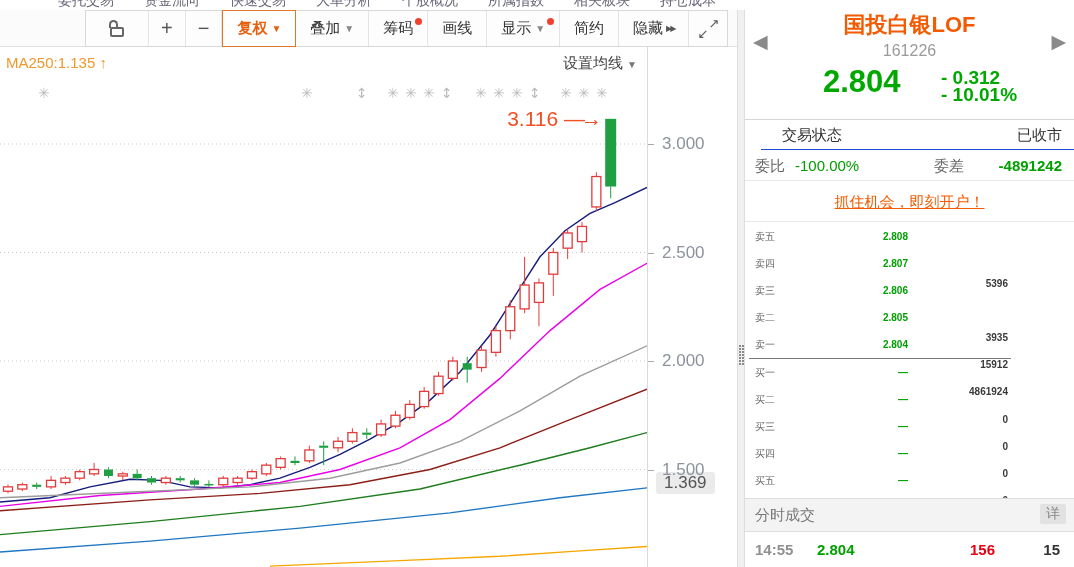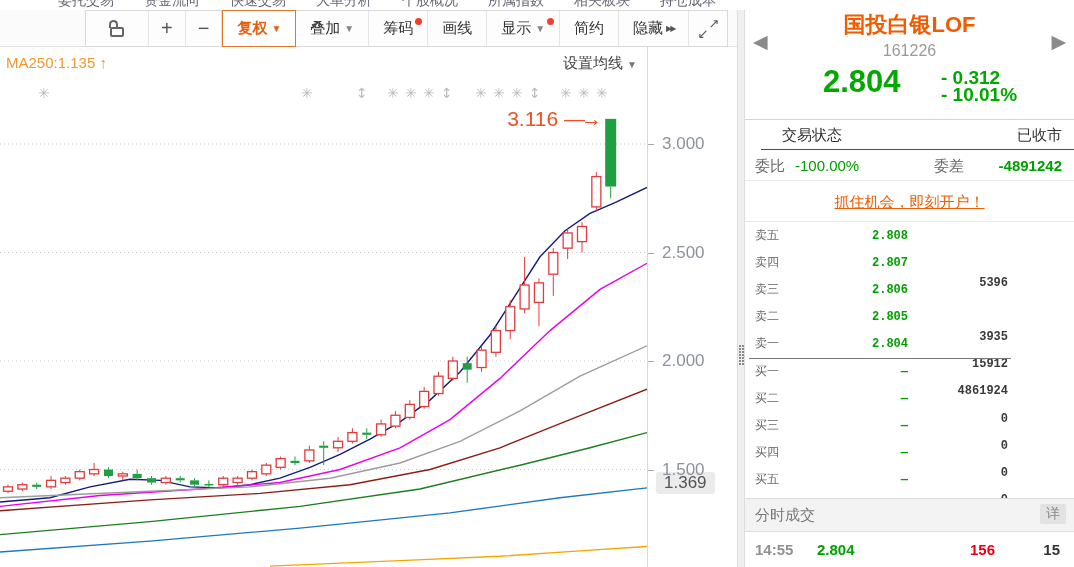--- a/index.html
+++ b/index.html
@@ -69,21 +69,21 @@
   .row-weibi { position:absolute; top:151px; left:0; right:0; height:30px; line-height:30px; border-bottom:1px solid #e8e8e8; font-size:15px; }
   .row-weibi .lab { color:#666; }
   .row-weibi .l1 { position:absolute; left:10px; }
   .row-weibi .v1 { position:absolute; left:50px; color:#00a000; font-weight:normal; }
   .row-weibi .l2 { position:absolute; left:178px;margin-left:11px; }
   .row-weibi .v2 { position:absolute; right:12px; color:#00a000; font-weight:bold; }
   .row-promo { position:absolute; top:182px; left:0; right:0; height:40px; line-height:40px; text-align:center; border-bottom:1px solid #e8e8e8; }
   .row-promo a { font-size:15px; color:#f25b02; text-decoration:underline; cursor:pointer; }
 
   .book { position:absolute; top:223px; left:0; right:0; }
-  .book-row { position:relative; height:27px; line-height:27px; font-size:12px;font-family:Liberation Mono, monospace; }
+  .book-row { position:relative; height:27px; line-height:27px; font-size:10px; }
   .book-row .lab { position:absolute; left:10px; color:#666; }
   .book-row .price { position:absolute; left:60px; width:103px; text-align:right; color:#00a000; font-weight:bold; }
   .book-row .vol { position:absolute; left:163px; width:100px; text-align:right; color:#3a3a3a; font-weight:bold;margin-top:47px; }
   .book-sep { position:absolute; top:358px; left:4px; width:262px; height:1px; background:#777; }
 
   .ticks-hdr { position:absolute; top:498px; left:0; right:0; height:34px; background:#f3f3f3; border-top:1px solid #ddd; border-bottom:1px solid #ddd; }
   .ticks-hdr .lab { position:absolute; left:10px; top:7px; font-size:15px; color:#777; }
   .ticks-hdr .detail { position:absolute; right:8px; top:5px; background:#e2e2e2; border-radius:2px; padding:1px 6px; font-size:14px; color:#888; cursor:pointer; }
   .tick-row { position:absolute; top:533px; left:0; right:0; height:34px; line-height:34px; font-size:15px; font-weight:bold; }
   .tick-row .t { position:absolute; left:10px; color:#909090; }

